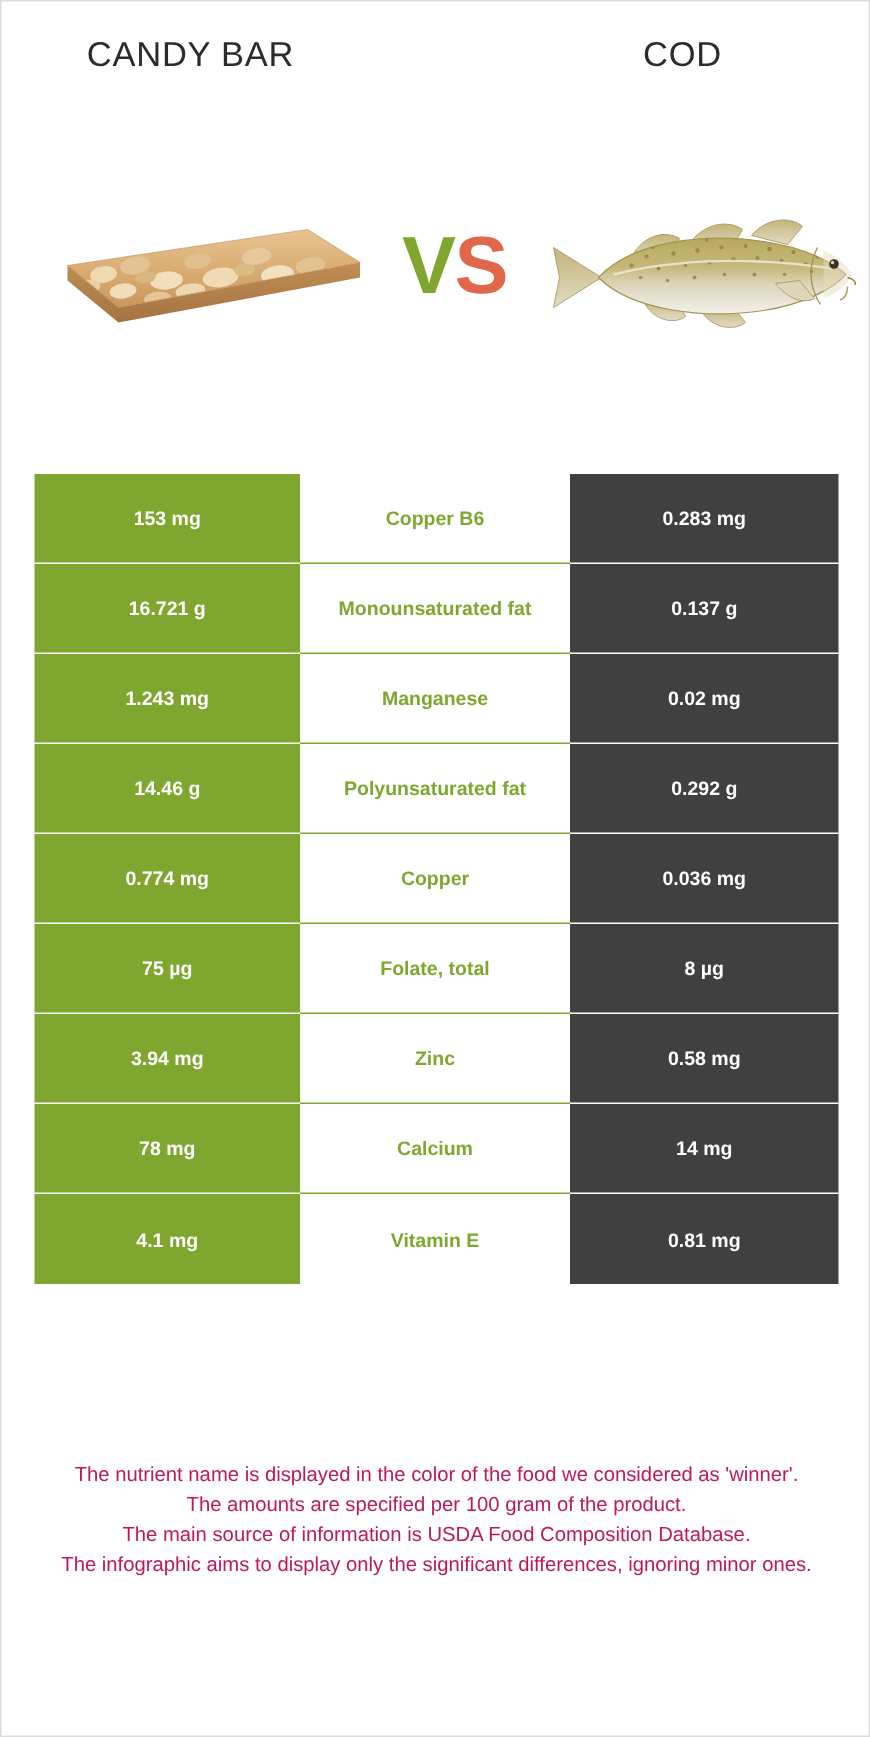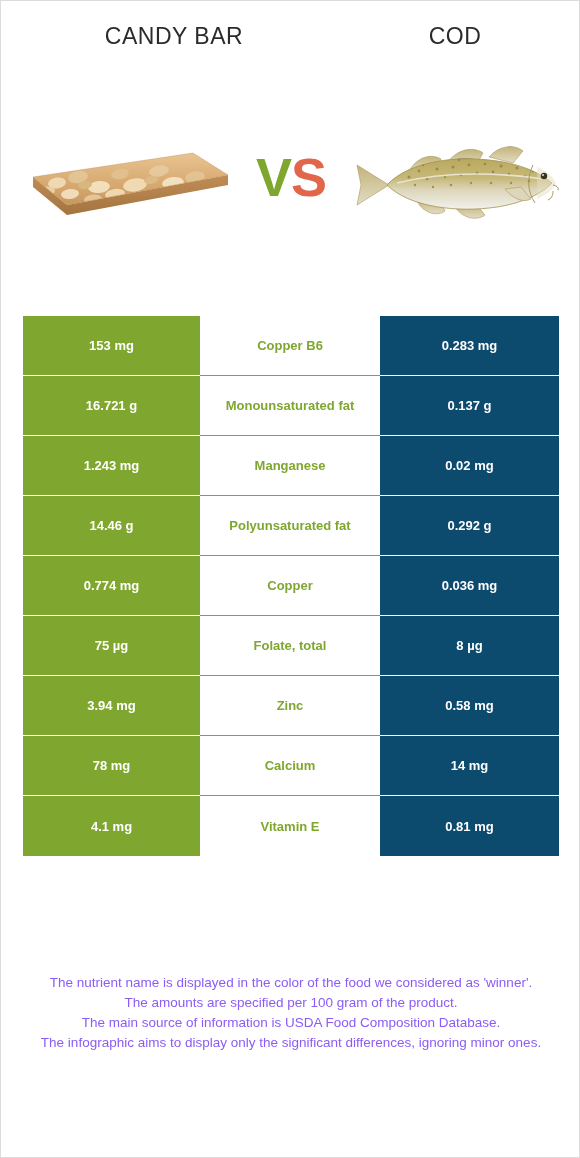--- a/index.html
+++ b/index.html
@@ -35,28 +35,28 @@
     top: 0;
     font-size: 23px;
     font-weight: 300;
     letter-spacing: 0.5px;
     color: #2b2b2b;
     text-transform: uppercase;
     white-space: nowrap;
     text-align: center;
     font-family: "Liberation Sans", sans-serif;
   }
-  .food-title.left  { left: 0;   width: 252px; padding-left: 47px; }
+  .food-title.left  { left: 0;   width: 252px; }
   .food-title.right { left: 328px; width: 252px; }
 
   
   .hero {
     position: absolute;
     top: 110px;
-    left: 0;
+    left: 12px;
     width: 476px;
     height: 135px;
     padding-left: 23px;
   }
   .hero-cell {
     position: absolute;
     top: 0;
     height: 135px;
   }
   .hero-cell.left  { left: 14px;  width: 224px; }
@@ -123,40 +123,40 @@
     font-weight: 700;
     border-bottom: 1px solid #ffffff;
   }
   .cell-mid {
     width: 180px;
     background: #ffffff;
     font-weight: 700;
   }
   .cell-right {
     width: 179px;
-    background: #0c4a6e;
+    background: #404040;
     color: #ffffff;
     font-weight: 700;
     border-bottom: 1px solid #ffffff;
   }
   .row:last-child .cell-left,
   .row:last-child .cell-right { border-bottom: none; }
 
   .cell-mid.win-left  { color: #7FA72F; border-bottom: 1px solid #7FA72F; }
   .cell-mid.win-right { color: #E2664A; border-bottom: 1px solid #E2664A; }
   .row:last-child .cell-mid { border-bottom: none; }
 
   
   .footer {
     position: absolute;
     top: 972px;
     left: 30px;
     width: 520px;
     text-align: center;
-    color: #8b5cf6;
+    color: #be185d;
     font-size: 13.5px;
     line-height: 20px;
     font-family: "Liberation Sans", sans-serif;
   }
   .footer div { white-space: normal; }
 </style>
 </head>
 <body>
 
 <div id="page">

